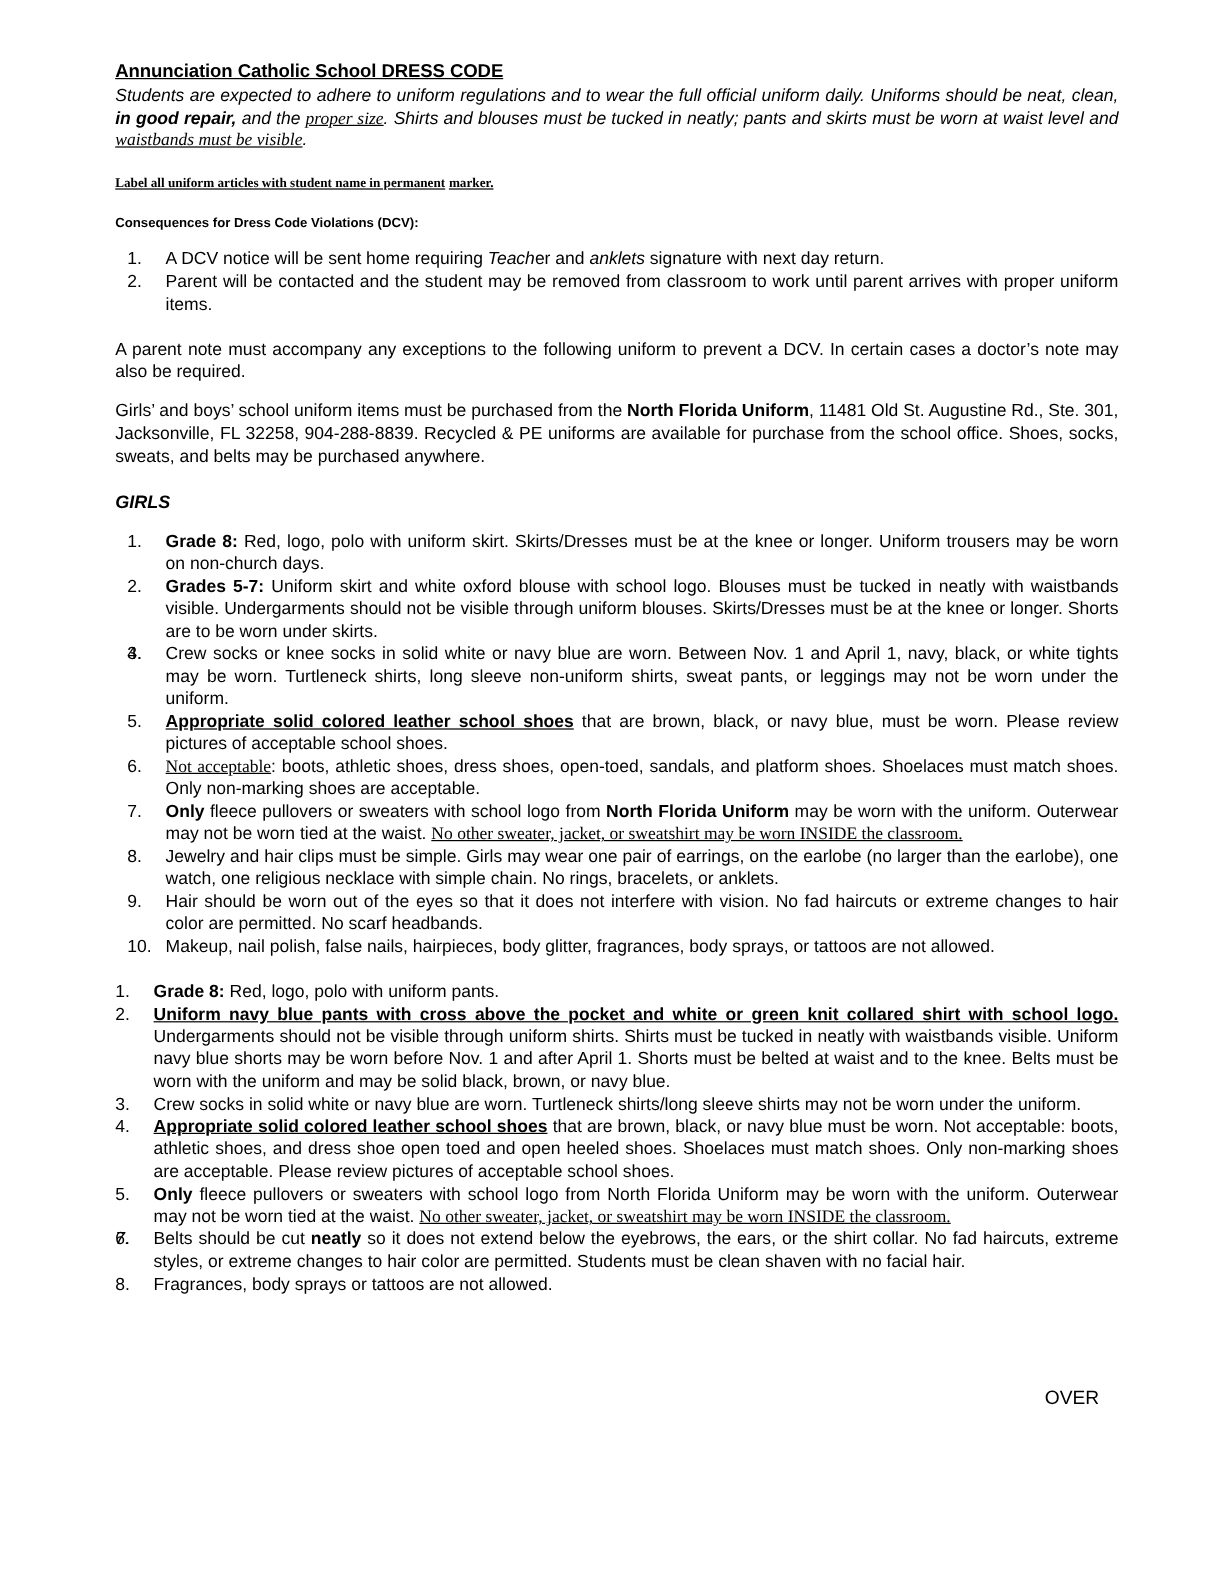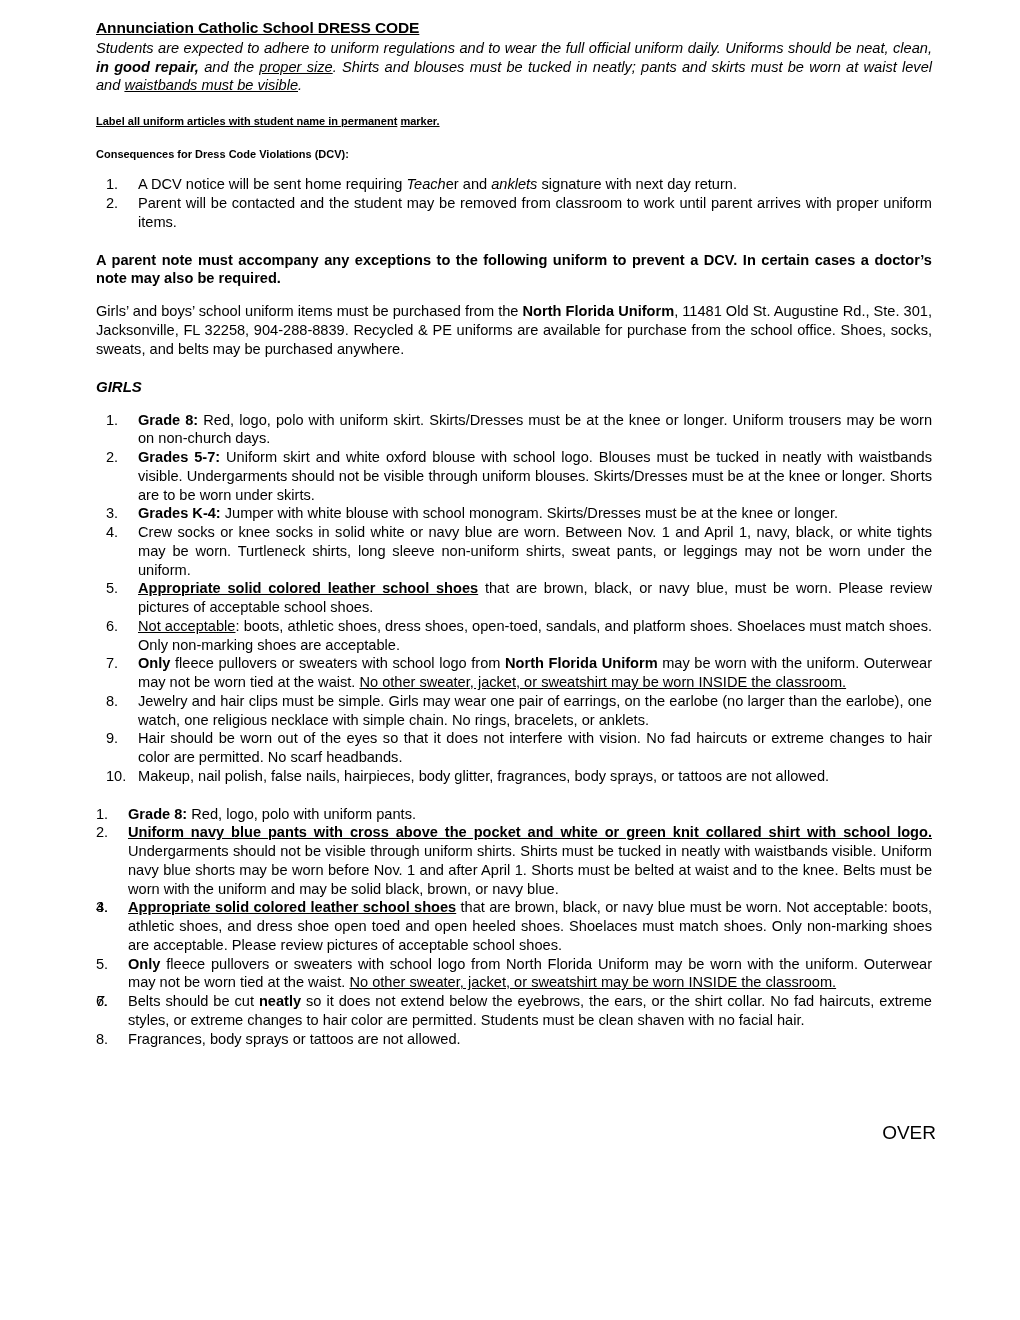--- a/index.html
+++ b/index.html
@@ -14,41 +14,42 @@
     font-family: "Liberation Sans", sans-serif;
     color: #000000;
     -webkit-font-smoothing: antialiased;
   }
   .page {
     position: relative;
     width: 1020px;
     height: 1217px;
     box-sizing: border-box;
     padding: 18px 88px 0 96px;
+    margin-top: 32px;
   }
   .doc-title {
     font-size: 15.5px;
     font-weight: bold;
     text-decoration: underline;
     line-height: 1.28;
     margin: 0 0 1px 0;
     letter-spacing: -0.1px;
   }
   p.para {
     font-size: 14.6px;
     line-height: 1.285;
     margin: 0;
     text-align: justify;
     text-justify: inter-word;
   }
   p.intro {
     font-style: italic;
   }
   .b { font-weight: bold; }
-  .u { text-decoration: underline; }
+  .u { text-decoration: underline; font-family: Liberation Serif, serif; }
   .i { font-style: italic; }
   .bu { font-weight: bold; text-decoration: underline; }
   .spacer-sm { height: 14px; }
   .spacer-md { height: 19px; }
   .label-line {
     font-size: 11px;
     font-weight: bold;
     line-height: 1.285;
     margin: 0;
   }
@@ -81,23 +82,23 @@
     text-align: left;
     font-size: 14.6px;
     line-height: 1.285;
   }
   ol.numlist.indented {
     margin-left: 10px;
   }
   .num.italicnum { font-style: italic; }
   .footer-over {
     position: absolute;
-    right: 84px;
+    right: 104px;
     bottom: 72px;
-    font-size: 19px;
+    font-size: 16px;
     line-height: 1.285;
   }
   
   li > span.txt { display: inline; }
 </style>
 </head>
 <body>
 
 <div class="page">
 
@@ -115,52 +116,52 @@
 
   <div class="spacer-sm"></div>
 
   <ol class="numlist indented">
       <li><span class="num">1.</span><span class="txt"><span class="">A DCV notice will be sent home requiring </span><span class="i">Teach</span><span class="">er and </span><span class="i">anklets</span><span class=""> signature with next day return.</span></span></li>
       <li><span class="num">2.</span><span class="txt"><span class="">Parent will be contacted and the student may be removed from classroom to work until parent arrives with proper uniform items.</span></span></li>
     </ol>
 
   <div class="spacer-md"></div>
 
-  <p class="para" style="font-weight:bold;">A parent note must accompany any exceptions to the following uniform to prevent a DCV.  In certain cases a doctor’s note may also be required.</p>
+  <p class="para" style="font-weight:normal;">A parent note must accompany any exceptions to the following uniform to prevent a DCV.  In certain cases a doctor’s note may also be required.</p>
 
   <div class="spacer-sm"></div>
 
   <p class="para"><span class="">Girls’ and boys’ school uniform items must be purchased from the </span><span class="b">North Florida Uniform</span><span class="">, 11481 Old St. Augustine Rd., Ste. 301, Jacksonville, FL 32258, 904-288-8839.  Recycled &amp; PE uniforms are available for purchase from the school office. Shoes, socks, sweats, and belts may be purchased anywhere.</span></p>
 
   <div class="spacer-md"></div>
 
   <p class="sec-head">GIRLS</p>
 
   <div class="spacer-sm"></div>
 
   <ol class="numlist indented">
       <li><span class="num">1.</span><span class="txt"><span class="b">Grade 8:</span><span class=""> Red, logo, polo with uniform skirt. Skirts/Dresses must be at the knee or longer. Uniform trousers may be worn on non-church days.</span></span></li>
       <li><span class="num">2.</span><span class="txt"><span class="b">Grades 5-7:</span><span class=""> Uniform skirt and white oxford blouse with school logo. Blouses must be tucked in neatly with waistbands visible.  Undergarments should not be visible through uniform blouses.  Skirts/Dresses must be at the knee or longer. Shorts are to be worn under skirts.</span></span></li>
-      <li><span class="num">3.</span><span class="txt"><span class="b">Grades K-4:</span><span class=""> Jumper with white blouse with school monogram. Skirts/Dresses must be at the knee or longer.</span></span></li>
+      <li><span class="num">3.</span></li>
       <li><span class="num">4.</span><span class="txt"><span class="">Crew socks or knee socks in solid white or navy blue are worn.  Between Nov. 1 and April 1, navy, black, or white tights may be worn. Turtleneck shirts, long sleeve non-uniform shirts, sweat pants, or leggings may not be worn under the uniform.</span></span></li>
       <li><span class="num">5.</span><span class="txt"><span class="bu">Appropriate solid colored leather school shoes</span><span class=""> that are brown, black, or navy blue, must be worn. Please review pictures of acceptable school shoes.</span></span></li>
       <li><span class="num">6.</span><span class="txt"><span class="u">Not acceptable</span><span class="">: boots, athletic shoes, dress shoes, open-toed, sandals, and platform shoes.  Shoelaces must match shoes. Only non-marking shoes are acceptable.</span></span></li>
       <li><span class="num">7.</span><span class="txt"><span class="b">Only</span><span class=""> fleece pullovers or sweaters with school logo from </span><span class="b">North Florida Uniform</span><span class=""> may be worn with the uniform. Outerwear may not be worn tied at the waist. </span><span class="u">No other sweater, jacket, or sweatshirt may be worn INSIDE the classroom.</span></span></li>
       <li><span class="num">8.</span><span class="txt"><span class="">Jewelry and hair clips must be simple. Girls may wear one pair of earrings, on the earlobe (no larger than the earlobe), one watch, one religious necklace with simple chain.  No rings, bracelets, or anklets.</span></span></li>
       <li><span class="num">9.</span><span class="txt"><span class="">Hair should be worn out of the eyes so that it does not interfere with vision. No fad haircuts or extreme changes to hair color are permitted.  No scarf headbands.</span></span></li>
       <li><span class="num">10.</span><span class="txt"><span class="">Makeup, nail polish, false nails, hairpieces, body glitter, fragrances, body sprays, or tattoos are not allowed.</span></span></li>
     </ol>
 
   <div class="spacer-md"></div>
 
 
   <ol class="numlist">
       <li><span class="num">1.</span><span class="txt"><span class="b">Grade 8:</span><span class=""> Red, logo, polo with uniform pants.</span></span></li>
       <li><span class="num">2.</span><span class="txt"><span class="bu">Uniform navy blue pants with cross above the pocket and white or green knit collared shirt with school logo.</span><span class="">  Undergarments should not be visible through uniform shirts.  Shirts must be tucked in neatly with waistbands visible. Uniform navy blue shorts may be worn before Nov. 1 and after April 1. Shorts must be belted at waist and to the knee. Belts must be worn with the uniform and may be solid black, brown, or navy blue.</span></span></li>
-      <li><span class="num">3.</span></li>
+      <li><span class="num">3.</span><span class="txt"><span class="">Crew socks in solid white or navy blue are worn.  Turtleneck shirts/long sleeve shirts may not be worn under the uniform.</span></span></li>
       <li><span class="num">4.</span><span class="txt"><span class="bu">Appropriate solid colored leather school shoes</span><span class=""> that are brown, black, or navy blue must be worn. Not acceptable: boots, athletic shoes, and dress shoe open toed and open heeled shoes. Shoelaces must match shoes. Only non-marking shoes are acceptable.  Please review pictures of acceptable school shoes.</span></span></li>
       <li><span class="num">5.</span><span class="txt"><span class="b">Only</span><span class=""> fleece pullovers or sweaters with school logo from North Florida Uniform may be worn with the uniform. Outerwear may not be worn tied at the waist. </span><span class="u">No other sweater, jacket, or sweatshirt may be worn INSIDE the classroom.</span></span></li>
       <li><span class="num">6.</span></li>
       <li><span class="num italicnum">7.</span><span class="txt"><span class="">Belts should be cut </span><span class="b">neatly</span><span class=""> so it does not extend below the eyebrows, the ears, or the shirt collar. No fad haircuts, extreme styles, or extreme changes to hair color are permitted.  Students must be clean shaven with no facial hair.</span></span></li>
       <li><span class="num">8.</span><span class="txt"><span class="">Fragrances, body sprays or tattoos are not allowed.</span></span></li>
     </ol>
 
   <div class="footer-over">OVER</div>
 
 </div>

